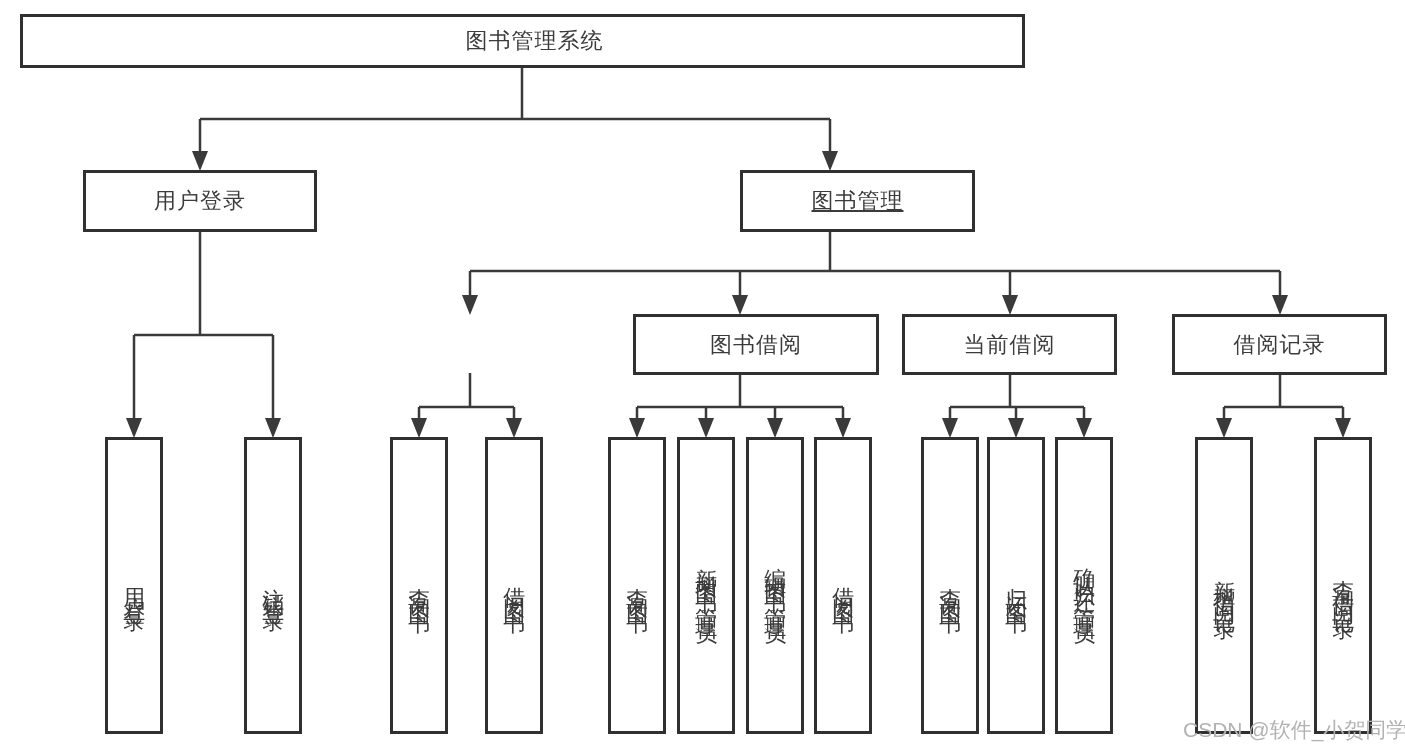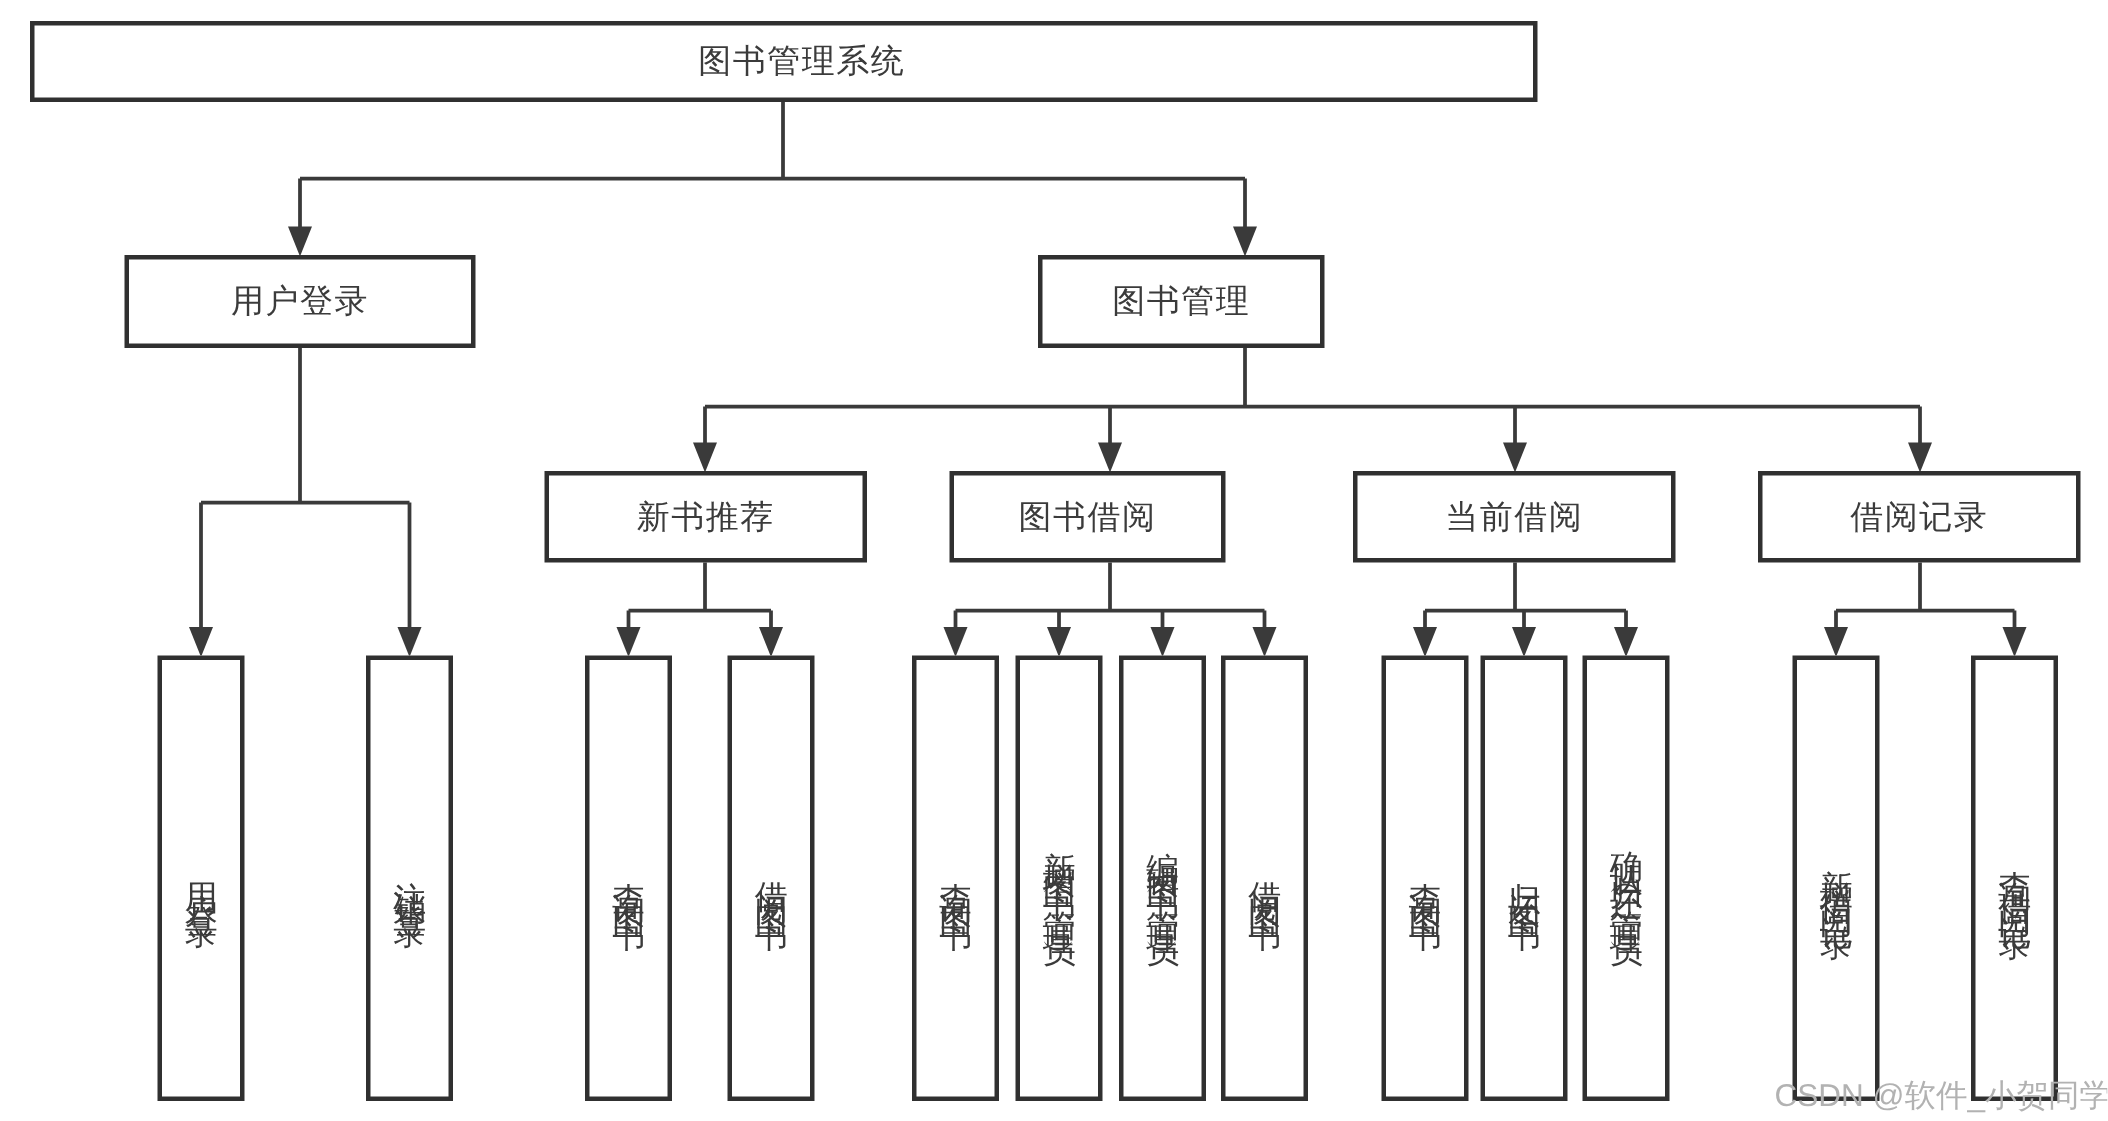--- a/index.html
+++ b/index.html
@@ -105,28 +105,25 @@
     </g>
   </svg>
 
   <div class="box h" style="left:20px; top:14px; width:1005px; height:54px;padding-left:24px;">
     <span>图书管理系统</span>
   </div>
 
   <div class="box h" style="left:83px; top:170px; width:234px; height:62px;">
     <span>用户登录</span>
   </div>
-  <div class="box h" style="left:692px; top:170px; width:191px; height:62px;">
+  <div class="box h" style="left:740px; top:170px; width:235px; height:62px;text-decoration:underline;">
     <span>图书管理</span>
   </div>
 
-  <div class="box h" style="left:363px; top:314px; width:215px; height:61px;">
-    <span>新书推荐</span>
-  </div>
-  <div class="box h" style="left:633px; top:314px; width:184px; height:61px;">
+  <div class="box h" style="left:633px; top:314px; width:246px; height:61px;">
     <span>图书借阅</span>
   </div>
   <div class="box h" style="left:902px; top:314px; width:215px; height:61px;align-items:center;">
     <span>当前借阅</span>
   </div>
   <div class="box h" style="left:1172px; top:314px; width:215px; height:61px;">
     <span>借阅记录</span>
   </div>
 
   <div class="box v" style="left:105px; top:437px; width:58px; height:297px;">

